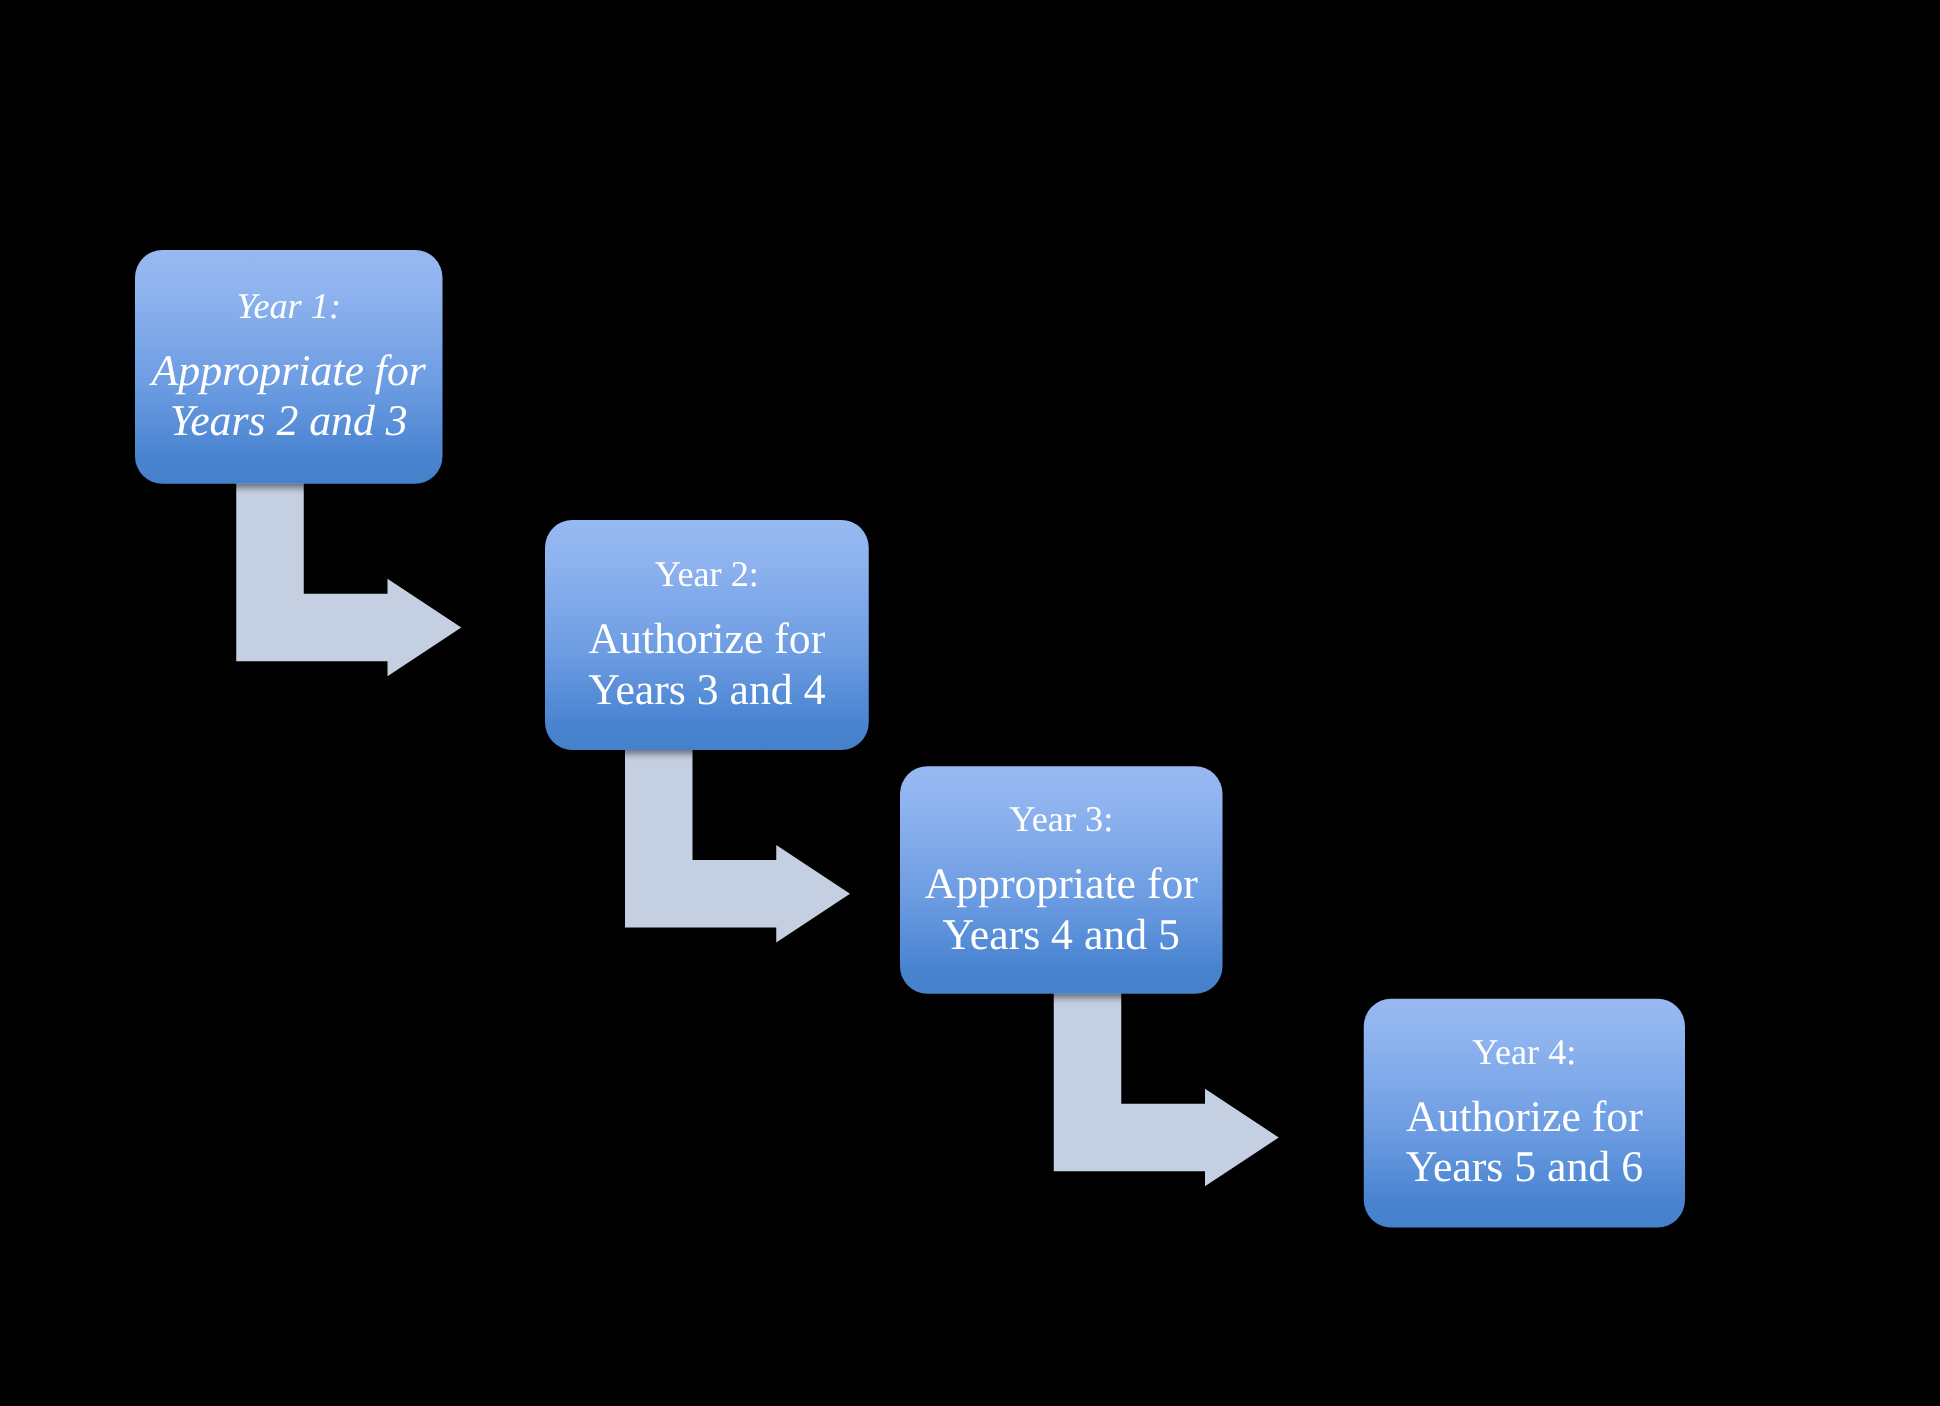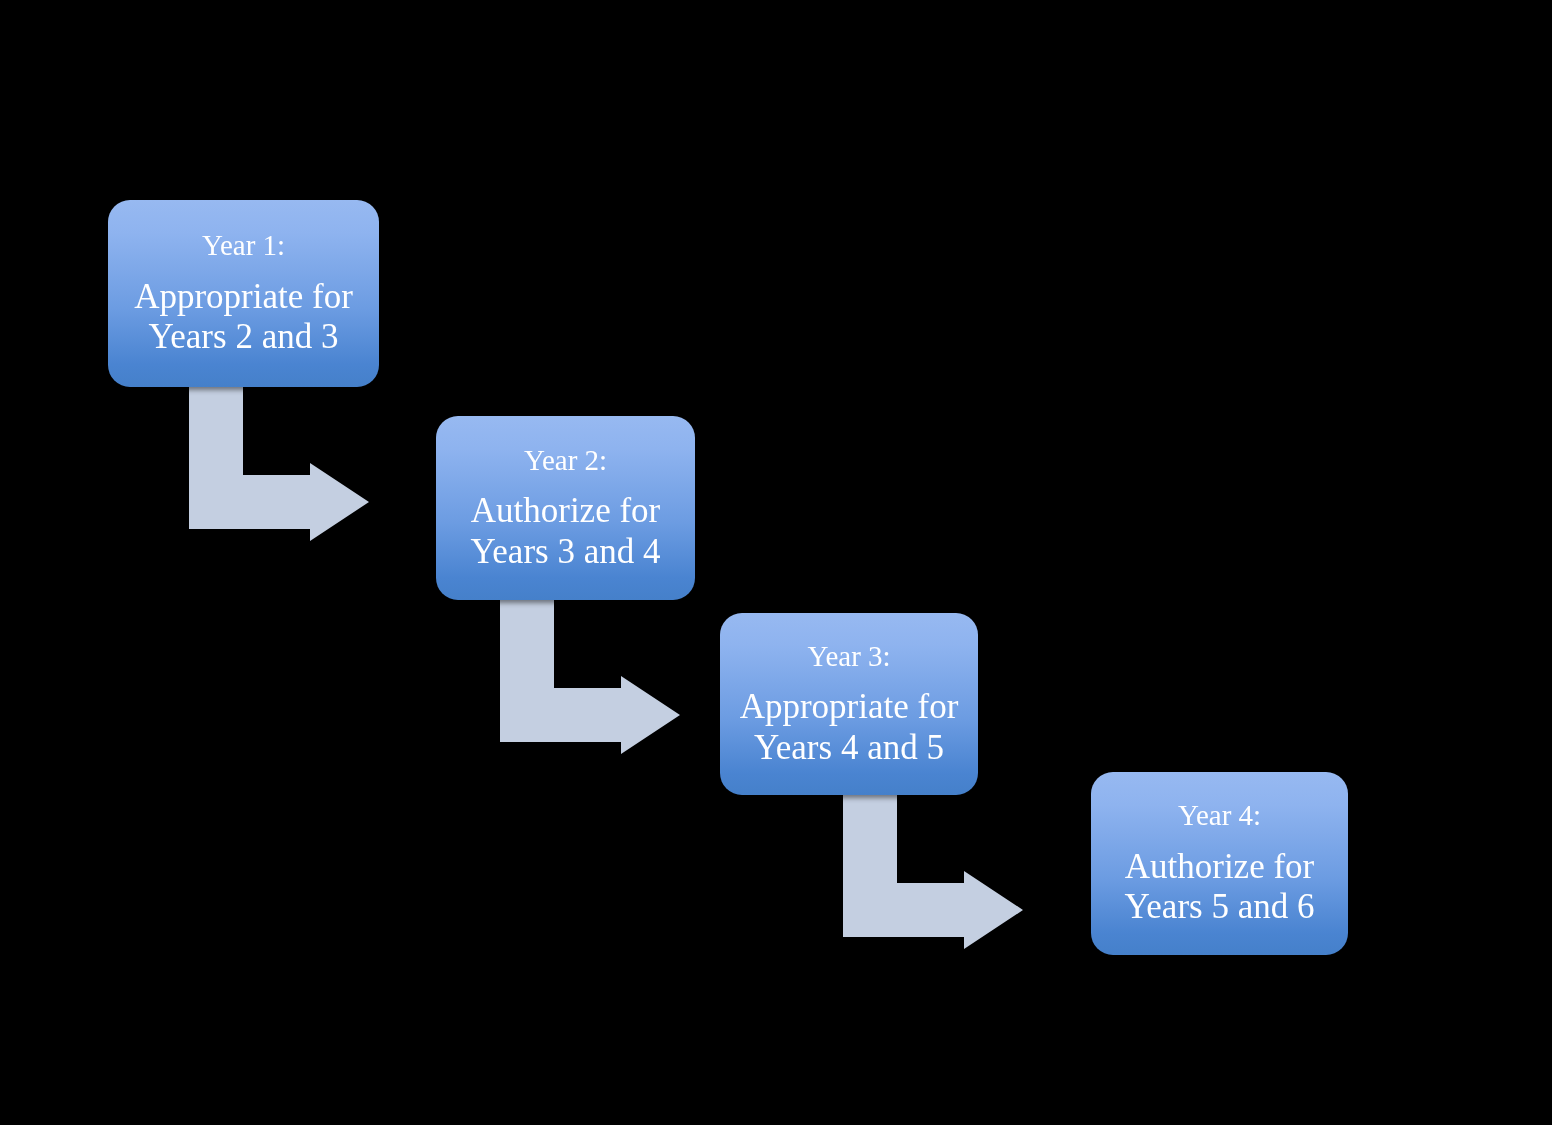--- a/index.html
+++ b/index.html
@@ -60,37 +60,37 @@
   </svg>
 
   <svg class="bent-arrow" style="left:500px; top:599px;" width="180" height="155" viewBox="0 0 180 155">
     <polygon points="0,0 54,0 54,89 121,89 121,77 180,116 121,155 121,143 0,143"></polygon>
   </svg>
 
   <svg class="bent-arrow" style="left:843px; top:794px;" width="180" height="155" viewBox="0 0 180 155">
     <polygon points="0,0 54,0 54,89 121,89 121,77 180,116 121,155 121,143 0,143"></polygon>
   </svg>
 
-  <div class="flow-box" style="left:108px; top:200px; width:271px; height:187px;">
+  <div class="flow-box" style="left:108px; top:200px; width:246px; height:187px;font-style:italic;">
     <div class="box-heading">Year 1:</div>
     <div class="box-body">Appropriate for
 Years 2 and 3</div>
   </div>
 
   <div class="flow-box" style="left:436px; top:416px; width:259px; height:184px;">
     <div class="box-heading">Year 2:</div>
     <div class="box-body">Authorize for
 Years 3 and 4</div>
   </div>
 
   <div class="flow-box" style="left:720px; top:613px; width:258px; height:182px;">
     <div class="box-heading">Year 3:</div>
     <div class="box-body">Appropriate for
 Years 4 and 5</div>
   </div>
 
-  <div class="flow-box" style="left:1091px; top:772px; width:257px; height:183px;">
+  <div class="flow-box" style="left:1091px; top:799px; width:257px; height:183px;">
     <div class="box-heading">Year 4:</div>
     <div class="box-body">Authorize for
 Years 5 and 6</div>
   </div>
 
 </div>
 
 </body></html>

